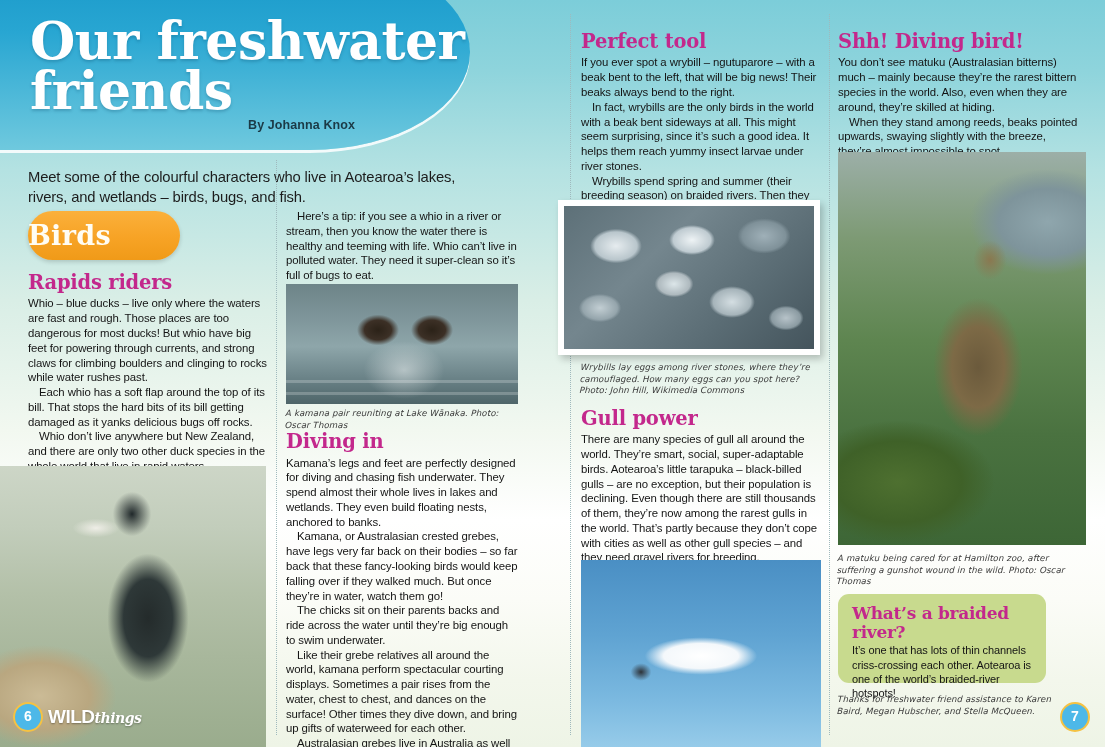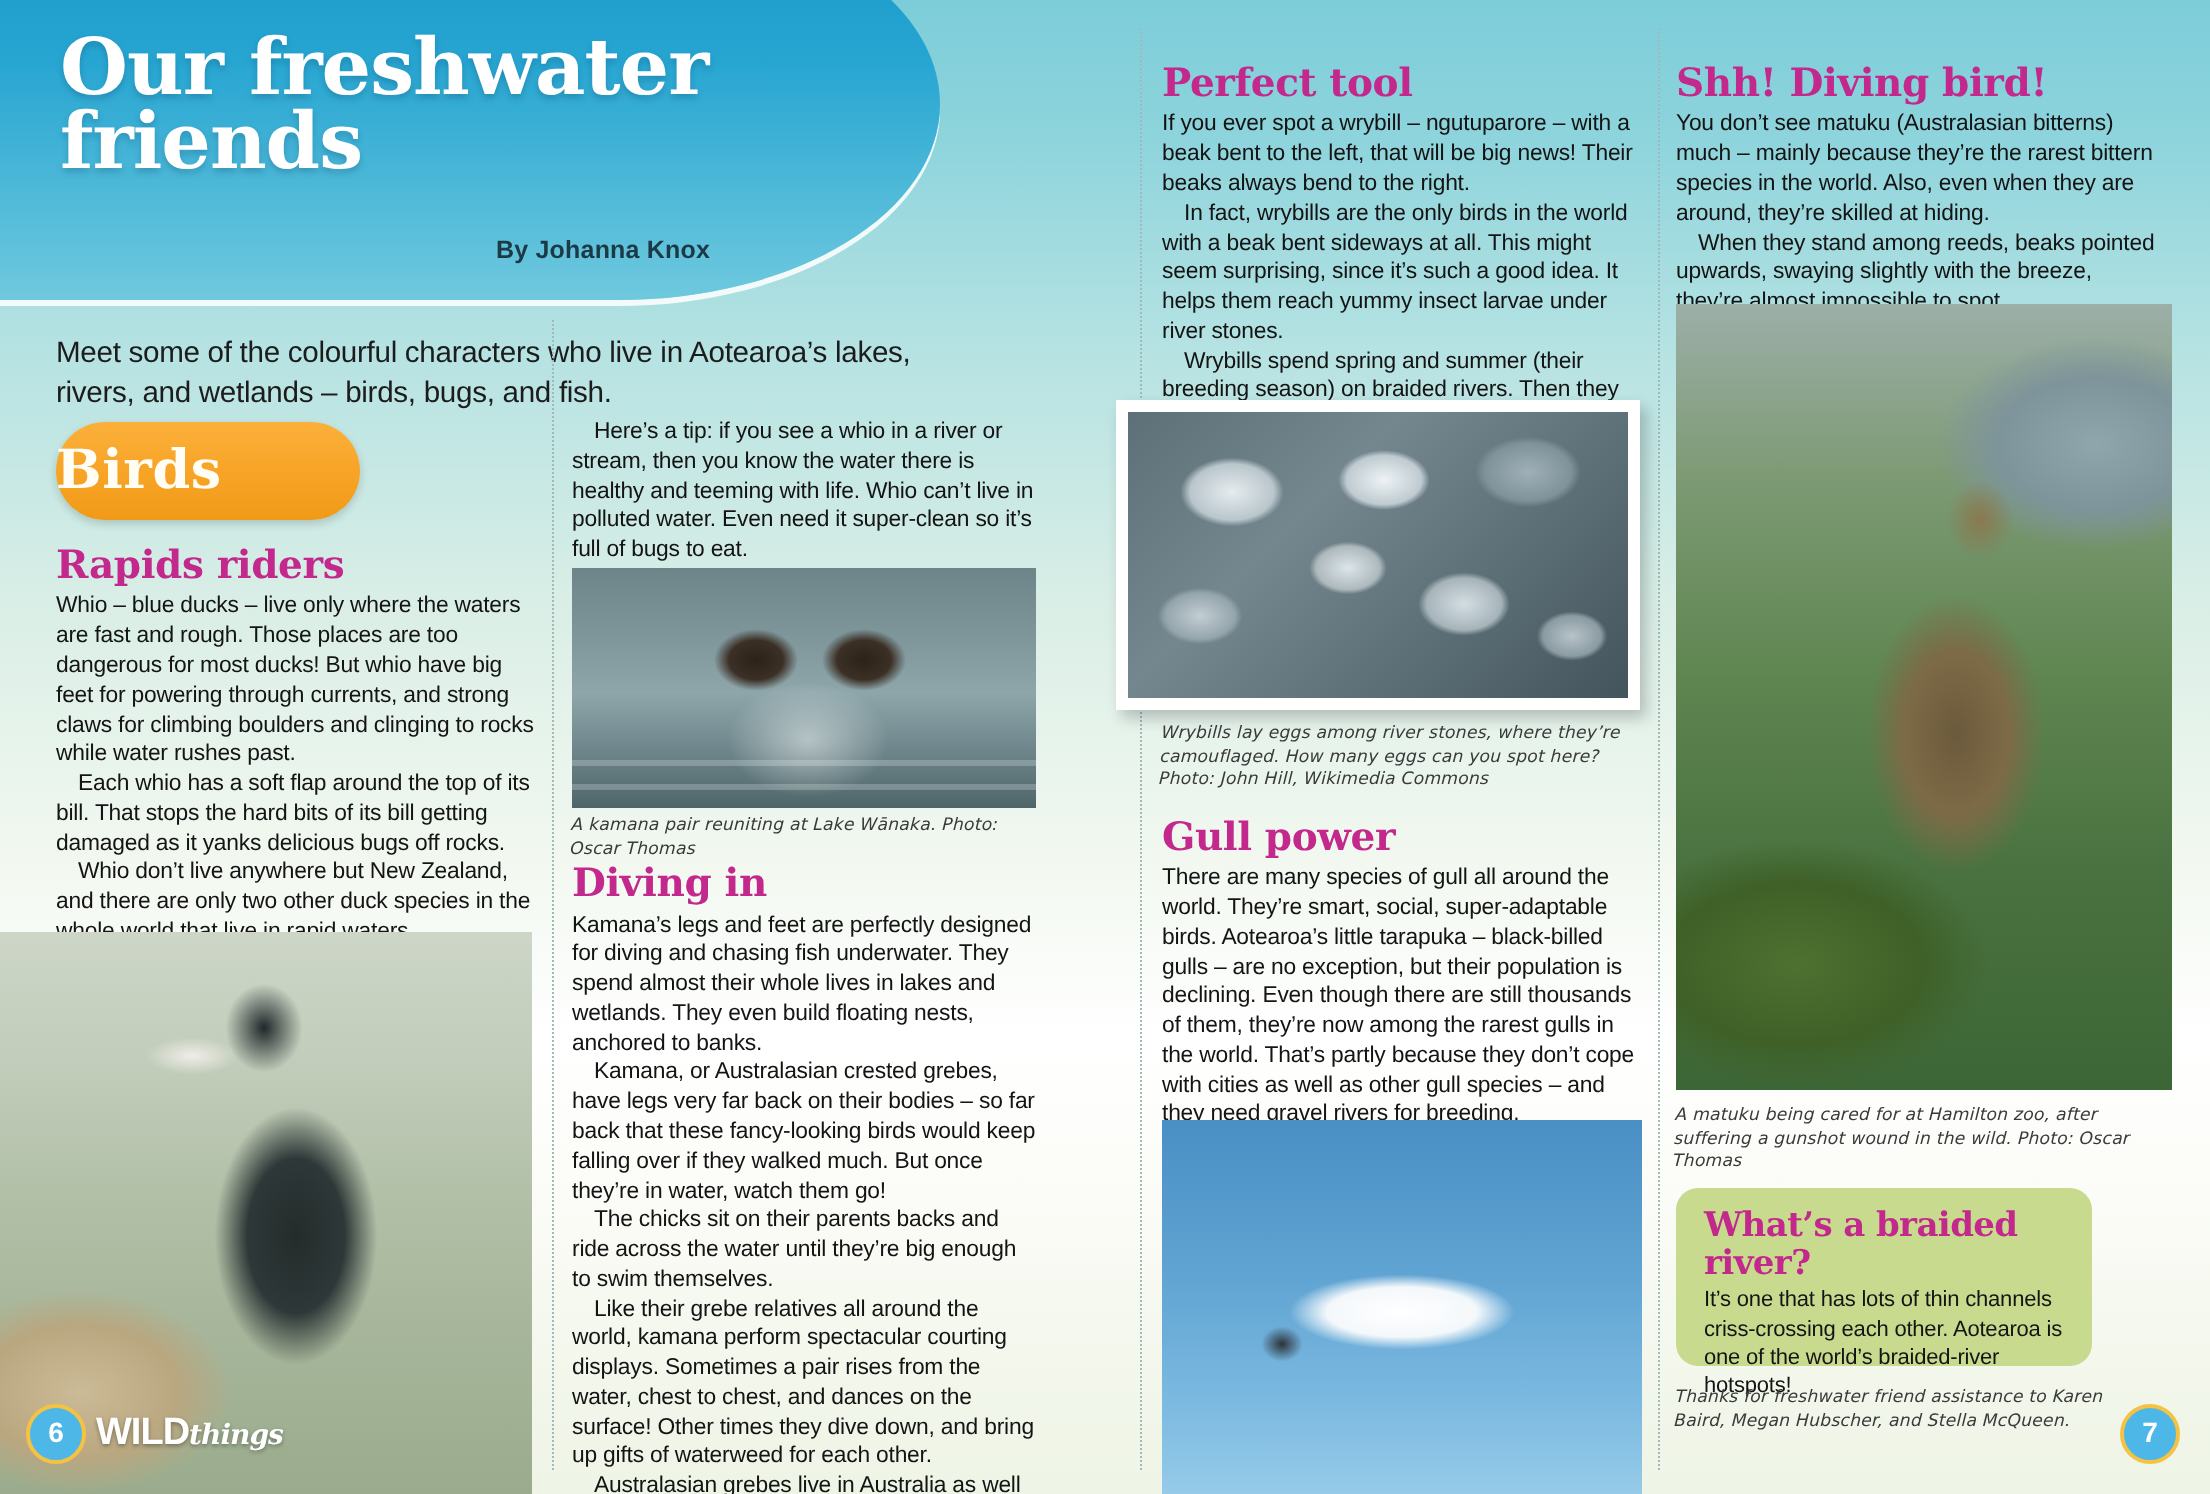--- a/index.html
+++ b/index.html
@@ -25,21 +25,21 @@
     background: linear-gradient(to bottom, #1696c8 0%, #28a6d2 40%, #6fc9de 100%);
     border-radius: 0 180px 180px 0 / 0 110px 110px 0;
     box-shadow: 0 3px 0 rgba(255,255,255,0.85);
   }
   .title-text {
     position: absolute; left: 30px; top: 16px;
     width: 440px;
     color: #ffffff;
     font-family: "DejaVu Serif", serif;
     font-weight: bold;
-    font-size: 39px;
+    font-size: 52px;
     line-height: 0.96;
     letter-spacing: -0.5px;
     text-shadow: 0 2px 3px rgba(0,60,90,0.25);
   }
   .title-line2 { display: block; }
   .byline {
     position: absolute; left: 248px; top: 118px;
     color: #1b3a46;
     font-size: 12.5px;
     font-weight: bold;
@@ -273,34 +273,34 @@
     <h2 class="sec">Rapids riders</h2>
     <p class="body">Whio – blue ducks – live only where the waters are fast and rough. Those places are too dangerous for most ducks! But whio have big feet for powering through currents, and strong claws for climbing boulders and clinging to rocks while water rushes past.</p>
     <p class="body">Each whio has a soft flap around the top of its bill. That stops the hard bits of its bill getting damaged as it yanks delicious bugs off rocks.</p>
     <p class="body">Whio don’t live anywhere but New Zealand, and there are only two other duck species in the whole world that live in rapid waters.</p>
     <p class="caption" style="margin-top:9px;">Whio at Staglands, Akatarawa.</p>
   </div>
 
   <div class="photo photo-whio"></div>
 
   <div class="col col-2">
-    <p class="body" style="text-indent:11px;">Here’s a tip: if you see a whio in a river or stream, then you know the water there is healthy and teeming with life. Whio can’t live in polluted water. Even need it super-clean so it’s full of bugs to eat.</p>
+    <p class="body" style="text-indent:11px;">Here’s a tip: if you see a whio in a river or stream, then you know the water there is healthy and teeming with life. Whio can’t live in polluted water. They need it super-clean so it’s full of bugs to eat.</p>
   </div>
 
   <div class="photo photo-kamana">
     <div class="ripple" style="top:96px;"></div>
     <div class="ripple" style="top:108px;"></div>
   </div>
 
   <div class="col" style="left:286px; top:408px; width:233px;">
     <p class="caption">A kamana pair reuniting at Lake Wānaka. Photo: Oscar Thomas</p>
     <h2 class="sec" style="">Diving in</h2>
     <p class="body">Kamana’s legs and feet are perfectly designed for diving and chasing fish underwater. They spend almost their whole lives in lakes and wetlands. They even build floating nests, anchored to banks.</p>
     <p class="body">Kamana, or Australasian crested grebes, have legs very far back on their bodies – so far back that these fancy-looking birds would keep falling over if they walked much. But once they’re in water, watch them go!</p>
-    <p class="body">The chicks sit on their parents backs and ride across the water until they’re big enough to swim themselves.</p>
+    <p class="body">The chicks sit on their parents backs and ride across the water until they’re big enough to swim underwater.</p>
     <p class="body">Like their grebe relatives all around the world, kamana perform spectacular courting displays. Sometimes a pair rises from the water, chest to chest, and dances on the surface! Other times they dive down, and bring up gifts of waterweed for each other.</p>
     <p class="body">Australasian grebes live in Australia as well as New Zealand – and they’re rare in both countries.</p>
   </div>
 
   <div class="col col-3">
     <h2 class="sec">Perfect tool</h2>
     <p class="body">If you ever spot a wrybill – ngutuparore – with a beak bent to the left, that will be big news! Their beaks always bend to the right.</p>
     <p class="body">In fact, wrybills are the only birds in the world with a beak bent sideways at all. This might seem surprising, since it’s such a good idea. It helps them reach yummy insect larvae under river stones.</p>
     <p class="body">Wrybills spend spring and summer (their breeding season) on braided rivers. Then they fly to the top of the North Island, and its warm ocean harbours, for winter.</p>
   </div>

